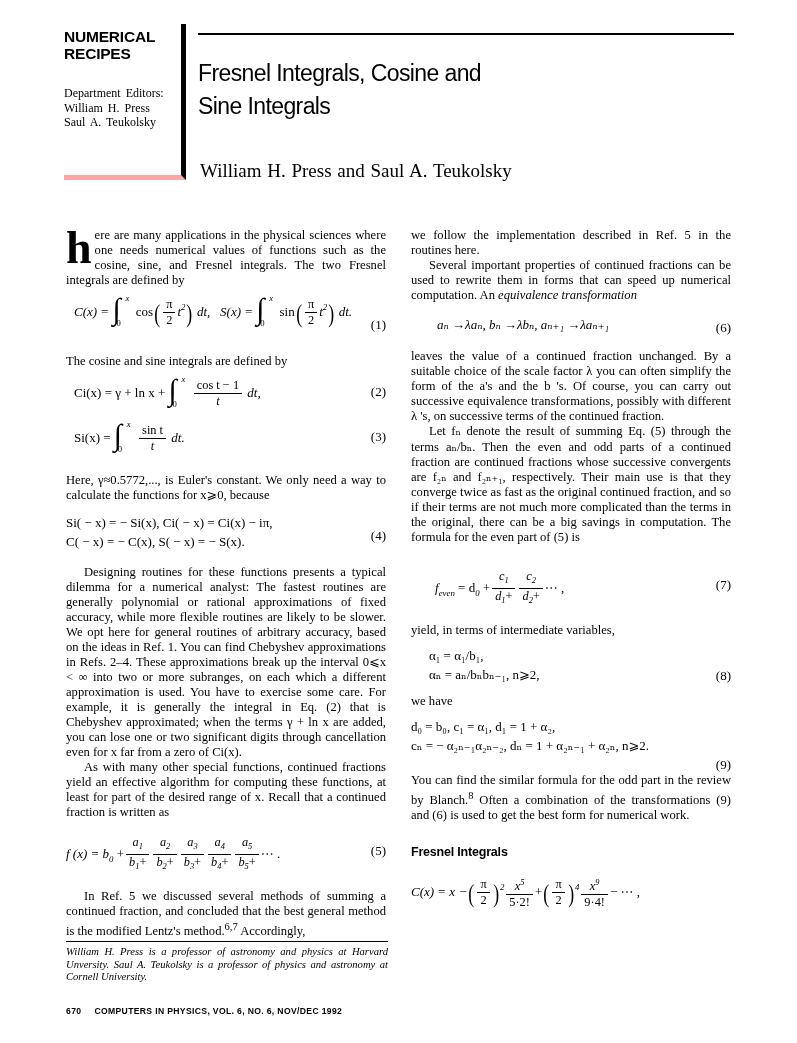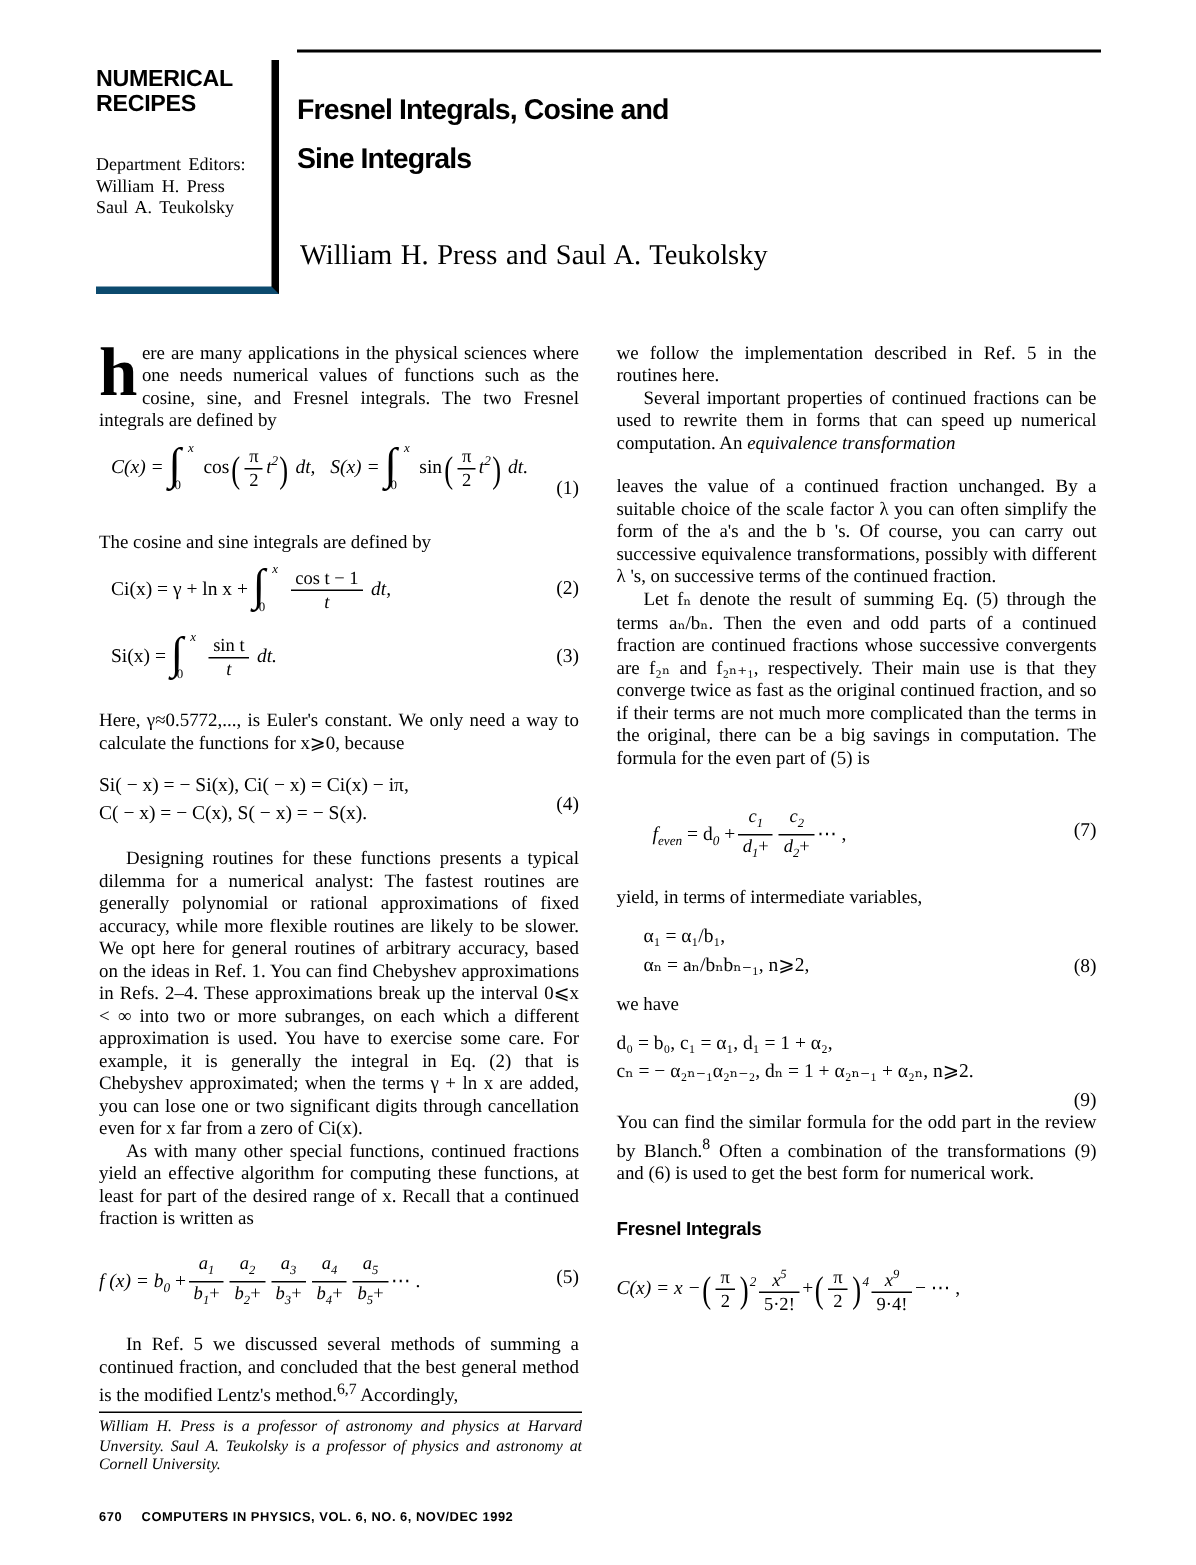--- a/index.html
+++ b/index.html
@@ -20,25 +20,25 @@
     position: absolute;
     left: 0; top: 0;
     width: 797px;
     height: 1043px;
   }
 
   
   .masthead {
     position: absolute;
     left: 64px;
-    top: 40px;
+    top: 24px;
     width: 122px;
     height: 156px;
     border-right: 5px solid #000;
-    border-bottom: 5px solid #0c4a6e;
+    border-bottom: 5px solid #fca5a5;
     box-sizing: border-box;
   }
   .brand {
     font-family: "Liberation Sans", "DejaVu Sans", sans-serif;
     font-weight: bold;
     font-size: 15.5px;
     line-height: 17px;
     letter-spacing: -0.2px;
     margin-top: 4px;
   }
@@ -58,22 +58,22 @@
     width: 536px;
     height: 2px;
     background: #000;
   }
   .title {
     position: absolute;
     left: 198px;
     top: 57px;
     width: 420px;
     font-family: "Liberation Sans", "DejaVu Sans", sans-serif;
-    font-weight: bold;
-    font-size: 19px;
+    font-weight: normal;
+    font-size: 23px;
     line-height: 33px;
     letter-spacing: -0.6px;
   }
   .byline {
     position: absolute;
     left: 200px;
     top: 160px;
     font-size: 19px;
     word-spacing: 1px;
   }
@@ -330,20 +330,24 @@
     <p class="indent" style="margin-top:14px"><span>In Ref. 5 we discussed several methods of summing a continued fraction, and concluded that the best general method is the modified Lentz's method.</span><sup>6,7</sup><span> Accordingly,</span></p>
 
   </div>
 
   <div class="col col-right">
 
     <p class="flush">we follow the implementation described in Ref. 5 in the routines here.</p>
 
     <p class="indent"><span>Several important properties of continued fractions can be used to rewrite them in forms that can speed up numerical computation. An </span><em>equivalence transformation</em></p>
 
+    <div class="eq center" style="margin-top:14px">
+      <span class="body">aₙ →λaₙ,   bₙ →λbₙ,   aₙ₊₁ →λaₙ₊₁</span>
+      <span class="tag" style="top:3px">(6)</span>
+    </div>
 
     <p class="flush" style="margin-top:14px">leaves the value of a continued fraction unchanged. By a suitable choice of the scale factor λ you can often simplify the form of the a's and the b 's. Of course, you can carry out successive equivalence transformations, possibly with different λ 's, on successive terms of the continued fraction.</p>
 
     <p class="indent">Let fₙ denote the result of summing Eq. (5) through the terms aₙ/bₙ. Then the even and odd parts of a continued fraction are continued fractions whose successive convergents are f₂ₙ and f₂ₙ₊₁, respectively. Their main use is that they converge twice as fast as the original continued fraction, and so if their terms are not much more complicated than the terms in the original, there can be a big savings in computation. The formula for the even part of (5) is</p>
 
     <div class="eq" style="margin-top:24px">
       <span class="body" style="padding-left:24px">
         <span><span>f</span><span class="dn">even</span> <span class="rm">= d</span><span class="dn">0</span> <span class="rm">+</span></span><span class="cfrow"><span class="frac"><span class="num"><span>c</span><span class="dn">1</span></span><span class="den"><span>d</span><span class="dn">1</span><span class="rm">+</span></span></span></span><span class="cfrow"><span class="frac"><span class="num"><span>c</span><span class="dn">2</span></span><span class="den"><span>d</span><span class="dn">2</span><span class="rm">+</span></span></span></span><span class="rm">⋯ ,</span>
       </span>
       <span class="tag" style="top:8px">(7)</span>

